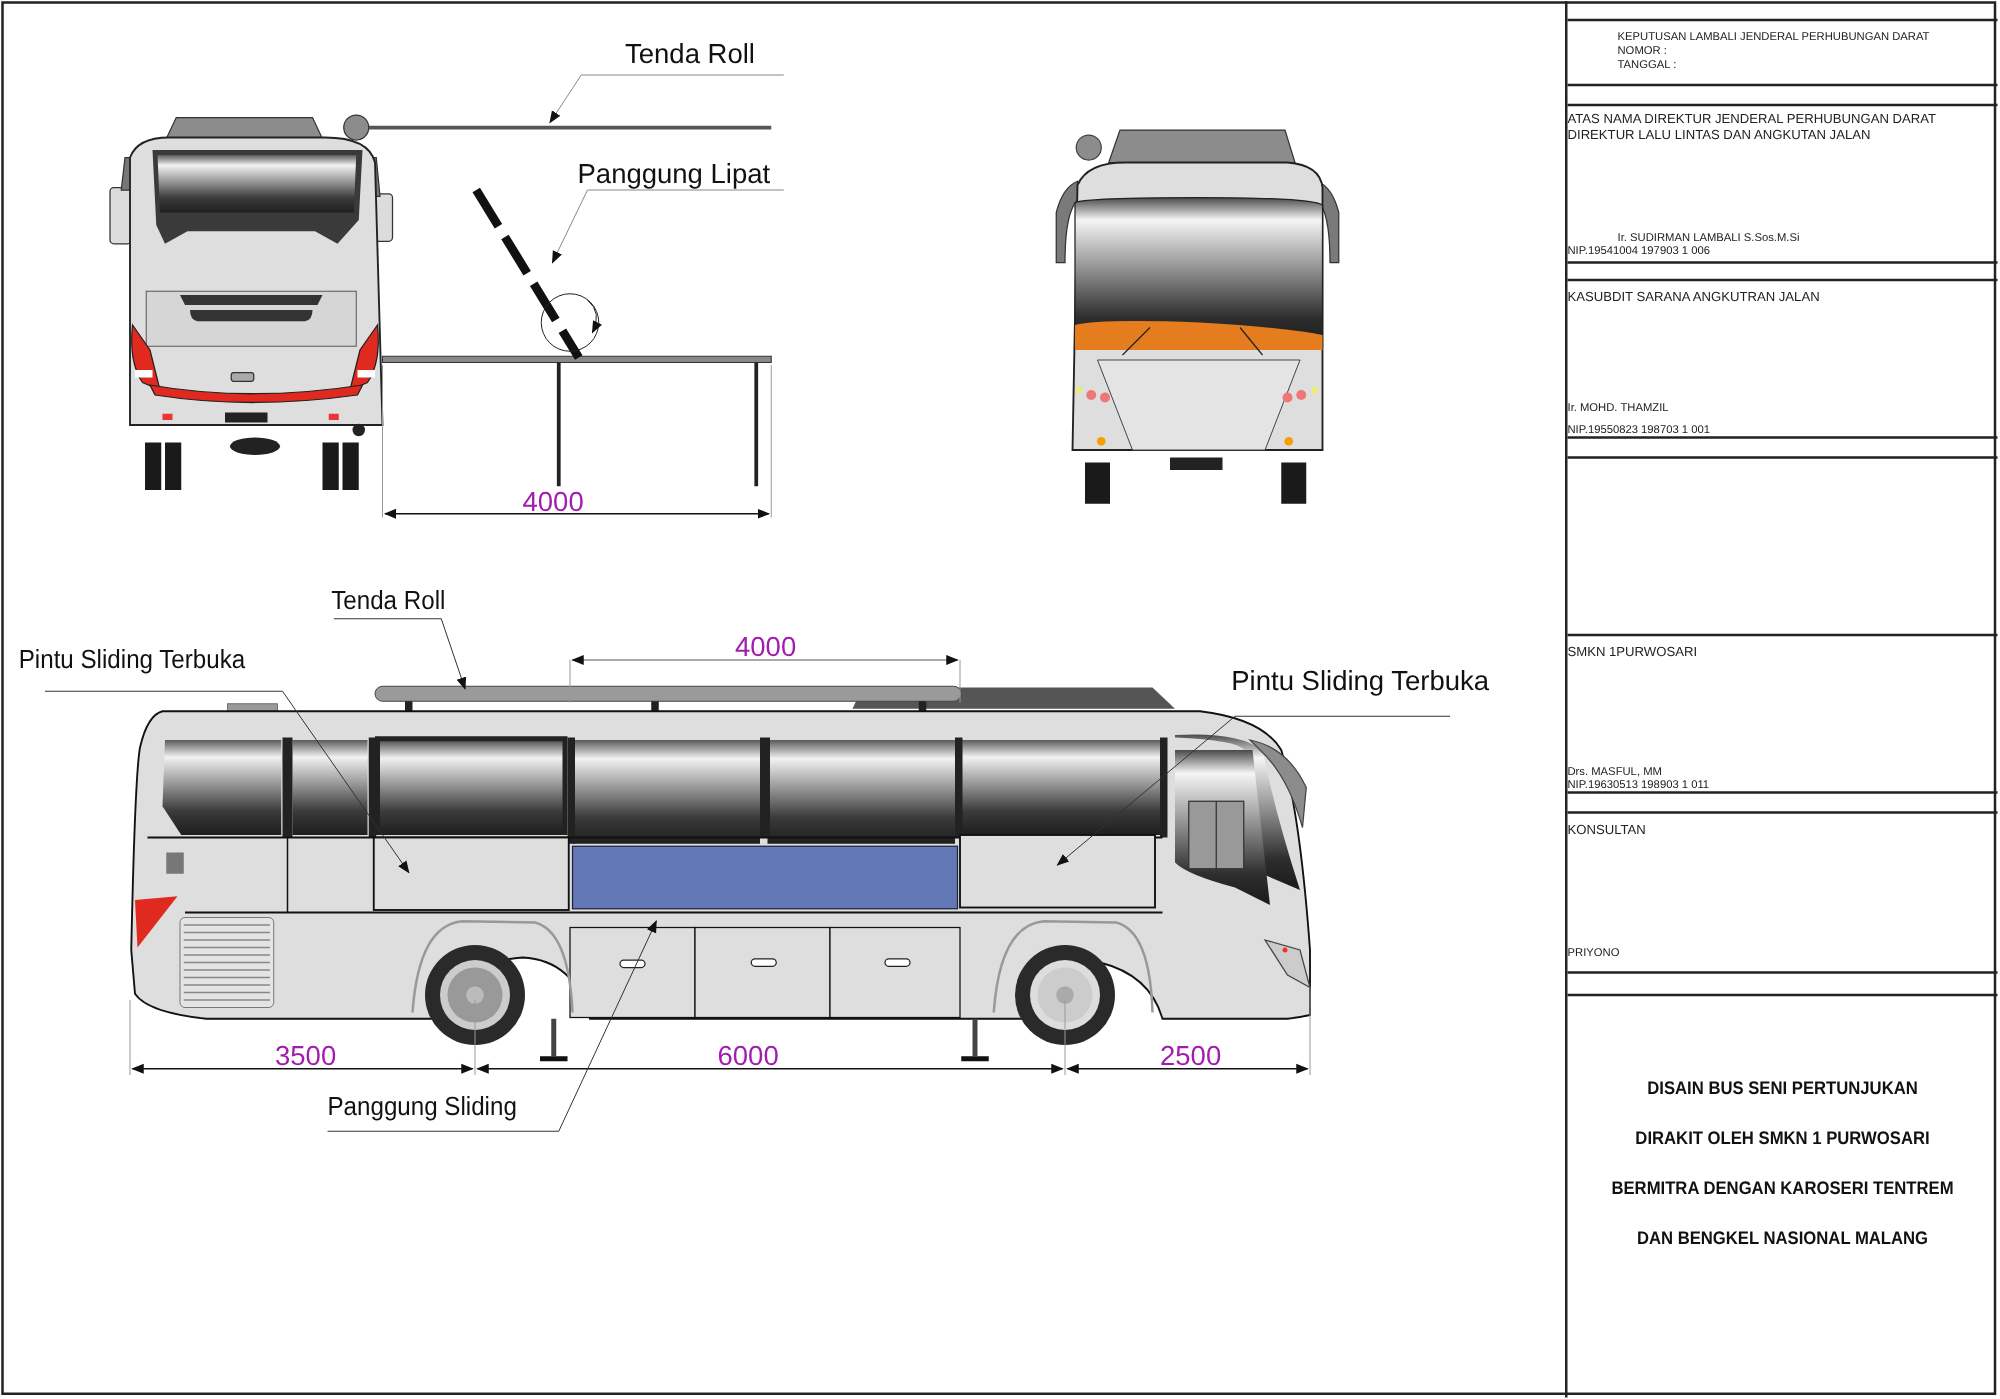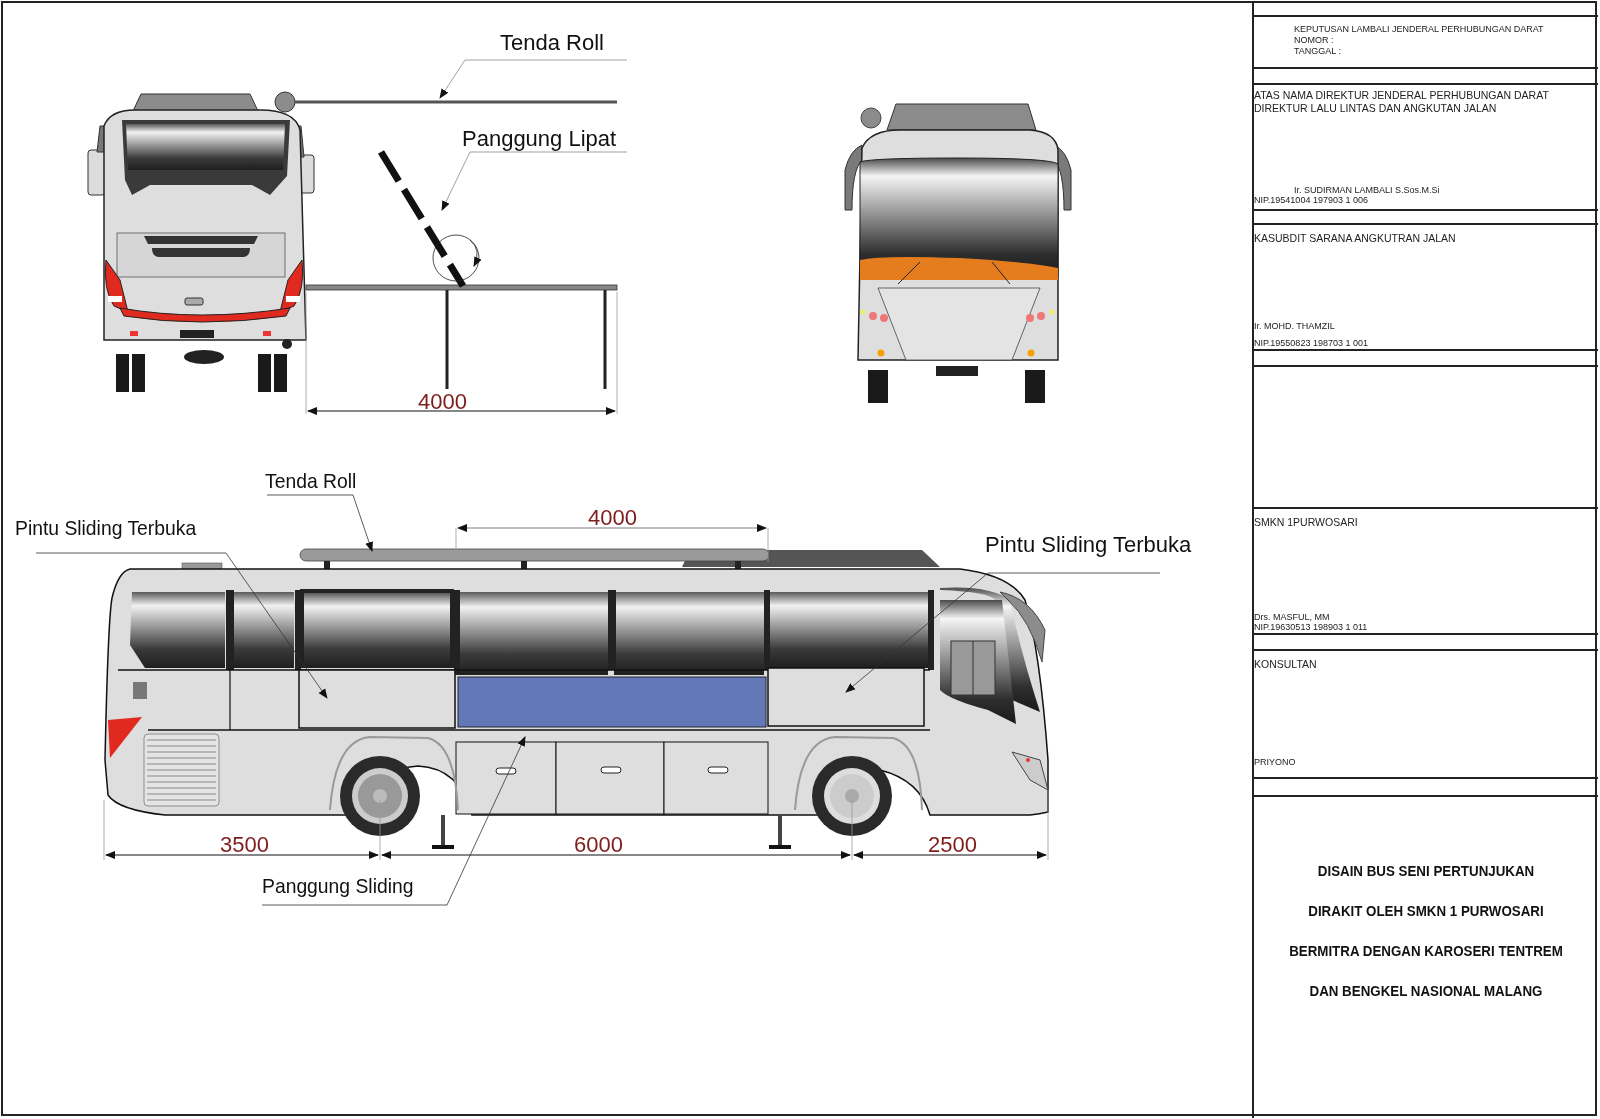--- a/index.html
+++ b/index.html
@@ -6,21 +6,21 @@
   body{width:1600px;height:1119px;position:relative;overflow:hidden;font-family:"Liberation Sans",sans-serif;}
   #sheet{position:absolute;left:0;top:0;width:1600px;height:955px;}
   #sheet svg{position:absolute;left:0;top:0;}
   .frame{position:absolute;left:1px;top:1px;width:1596px;height:1115px;border:2px solid #222;box-sizing:border-box;}
   .tb{position:absolute;left:1252px;top:1px;width:346px;height:1117px;border-left:2px solid #222;box-sizing:border-box;}
   .tb-row{position:absolute;left:0;width:344px;box-sizing:border-box;border-bottom:2px solid #222;}
   .tb-text{position:absolute;left:0;width:100%;text-align:left;color:#222;}
   .small{font-size:9px;line-height:11px;}
   .med{font-size:10.5px;line-height:13px;}
   .label{position:absolute;font-size:22px;color:#111;white-space:nowrap;font-family:"Liberation Sans",sans-serif;}
-  .dim{position:absolute;font-size:22px;color:#7f1d1d;white-space:nowrap;}
+  .dim{position:absolute;font-size:22px;color:#a21caf;white-space:nowrap;}
   .title-line{position:absolute;left:0;width:344px;text-align:center;font-weight:bold;font-size:14.5px;color:#111;font-family:"Liberation Sans",sans-serif;transform:scaleX(0.92);}
 </style>
 </head>
 <body>
 
 <div id="sheet">
 
   <svg width="1600" height="1119" viewBox="0 0 1600 1119">
     <defs>
       <linearGradient id="glass" x1="0" y1="0" x2="0" y2="1">

